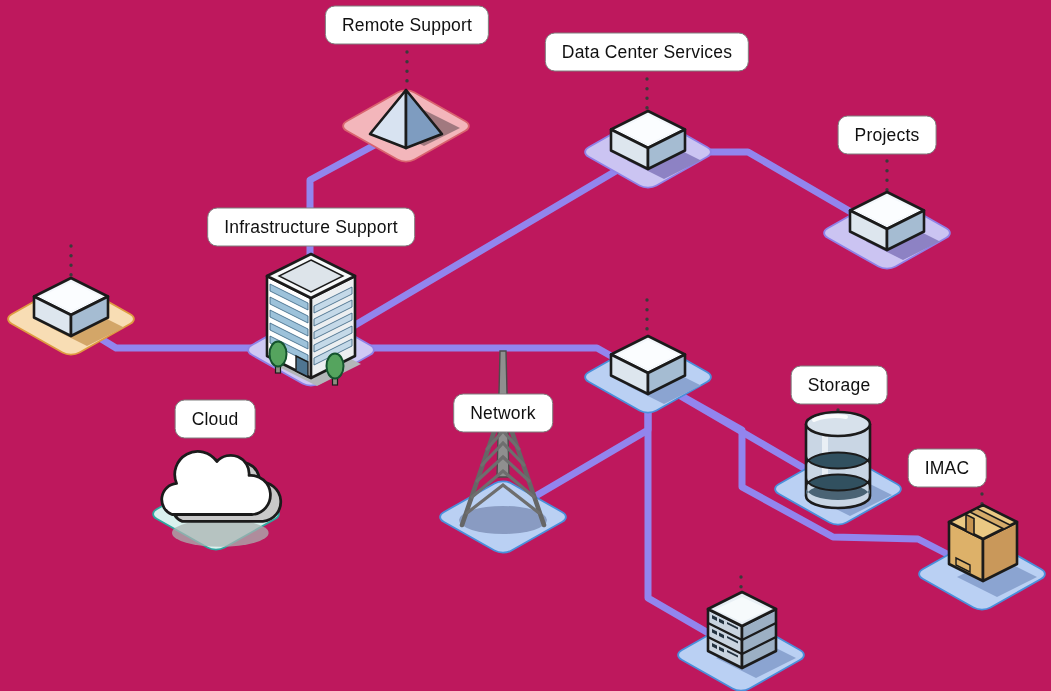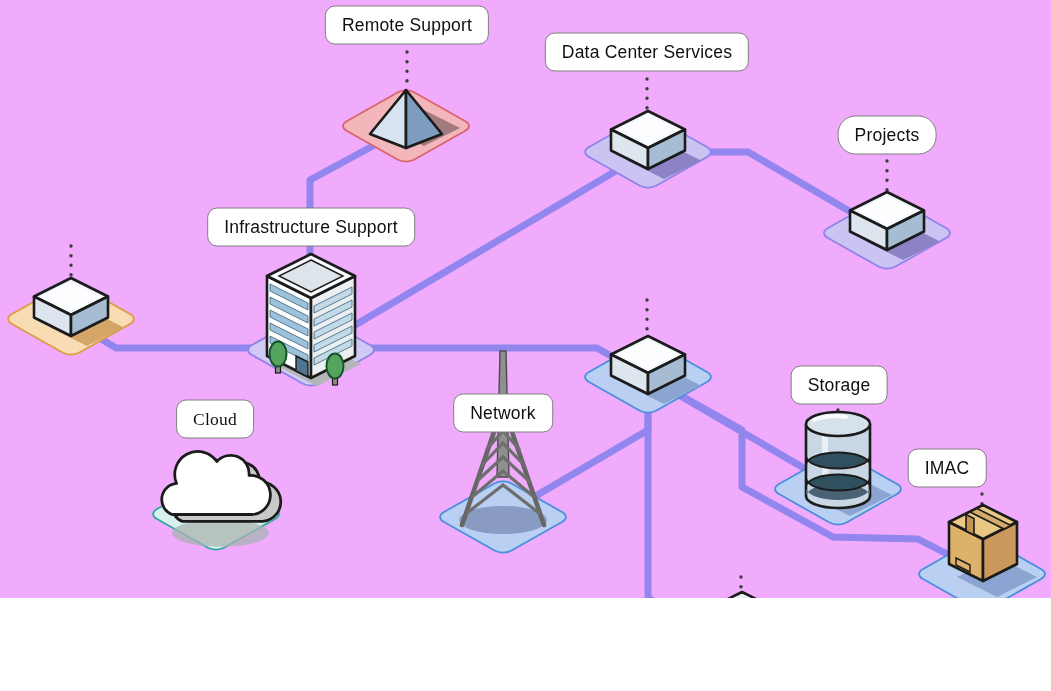--- a/index.html
+++ b/index.html
@@ -1,16 +1,16 @@
 <!DOCTYPE html>
 <html><head>
 <meta charset="utf-8">
 <style>
   html,body{margin:0;padding:0;background:#ffffff;}
-  .stage{position:relative;width:1051px;height:598px;background:#f0abfc;overflow:hidden;
+  .stage{position:relative;width:1051px;height:691px;background:#be185d;overflow:hidden;
          font-family:"Liberation Sans", sans-serif;}
   .stage svg{position:absolute;left:0;top:0;}
   .node-label{
     position:absolute;transform:translate(-50%,-50%);
     background:#ffffff;border:1.2px solid #7f7f7f;border-radius:10px;
     padding:8px 16px;font-size:17.5px;color:#101010;white-space:nowrap;
     letter-spacing:0.2px;z-index:5;text-align:center;
   }
 </style>
 </head>
@@ -191,19 +191,19 @@
       <polygon points="0,-46 34,-29 0,-12 -34,-29" fill="#eac883" stroke="#1b1b1b" stroke-width="2.6" stroke-linejoin="round"></polygon>
       <polygon points="-13,-39 21,-22 28,-25.5 -6,-42.5" fill="#d4ab6a" stroke="#1b1b1b" stroke-width="1.6"></polygon>
       <polygon points="-17,-36.5 -9,-32.5 -9,-16 -17,-20" fill="#c5934f" stroke="#1b1b1b" stroke-width="1.6"></polygon>
       <polygon points="-27,7 -13,14 -13,21 -27,14" fill="none" stroke="#1b1b1b" stroke-width="1.4"></polygon>
     </g>
   </g>
 </svg>
 
   <div class="node-label" style="left:407px;top:25px;">Remote Support</div>
   <div class="node-label" style="left:647px;top:52px;">Data Center Services</div>
-  <div class="node-label" style="left:887px;top:135px;border-radius:18px;">Projects</div>
+  <div class="node-label" style="left:887px;top:135px;">Projects</div>
   <div class="node-label" style="left:311px;top:227px;">Infrastructure Support</div>
-  <div class="node-label" style="left:215px;top:419px;font-family:Liberation Serif, serif;">Cloud</div>
+  <div class="node-label" style="left:215px;top:419px;">Cloud</div>
   <div class="node-label" style="left:503px;top:413px;">Network</div>
   <div class="node-label" style="left:839px;top:385px;">Storage</div>
   <div class="node-label" style="left:947px;top:468px;">IMAC</div>
 </div>
 
 </body></html>

